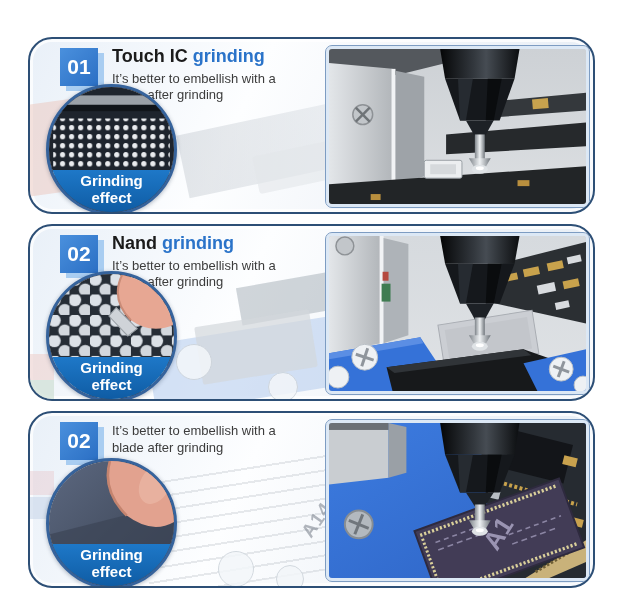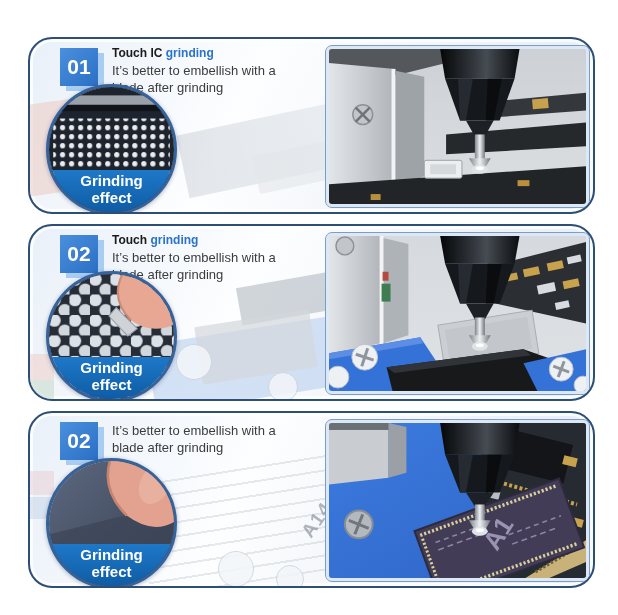--- a/index.html
+++ b/index.html
@@ -32,21 +32,21 @@
   
   .badge{position:absolute;left:30px;top:9px;width:36px;height:44px;}
   .badge-back{position:absolute;left:6px;top:5px;width:38px;height:38px;background:#a9cdf1;}
   .badge-front{position:absolute;left:0;top:0;width:38px;height:38px;
                background:linear-gradient(135deg,#4a90dd,#2b6fc4);color:#ffffff;
                display:flex;align-items:center;justify-content:center;
                font-size:21px;font-weight:bold;}
 
   
   .titleblock{position:absolute;left:82px;top:7px;}
-  .title{margin:0;font-size:12px;font-weight:bold;color:#1b1b1b;line-height:1.2;}
+  .title{margin:0;font-size:18px;font-weight:bold;color:#1b1b1b;line-height:1.2;}
   .t-accent{color:#2a73c9;}
   .subtitle{margin:3px 0 0 0;font-size:13px;color:#3c3c3c;line-height:1.3;max-width:198px;}
 
   
   .circle{position:absolute;left:16px;bottom:-3px;width:125px;height:125px;border-radius:50%;
           border:3px solid #36639c;box-shadow:inset 0 0 0 2.5px #ffffff,0 1px 4px rgba(20,40,70,.35);
           overflow:hidden;background:#222834;}
   .circle svg{position:absolute;left:0;top:0;width:100%;height:100%;}
   .band{position:absolute;left:0;right:0;bottom:0;height:42px;text-align:center;
         background:linear-gradient(#1e78c8,#0f5ca4);color:#ffffff;font-weight:bold;
@@ -169,21 +169,21 @@
     <div class="decor d-screw" style="left:238px;top:146px;width:28px;height:28px;"></div>
     <div class="decor d-pink2"></div>
     <div class="decor d-green2"></div>
 
     <div class="badge">
       <span class="badge-back"></span>
       <span class="badge-front">02</span>
     </div>
 
     <div class="titleblock">
-      <h2 class="title"><span class="t-dark">Touch</span> <span class="t-accent">grinding</span></h2>
+      <h2 class="title"><span class="t-dark">Nand</span> <span class="t-accent">grinding</span></h2>
       <p class="subtitle">It’s better to embellish with a blade after grinding</p>
     </div>
 
     <div class="circle">
       <svg viewBox="0 0 119 119" preserveAspectRatio="none">
         <defs>
           <pattern id="dotsBig" width="19.5" height="19.5" patternUnits="userSpaceOnUse">
             <circle cx="5.2" cy="5.2" r="6" fill="#dce1e7"></circle>
             <circle cx="15" cy="15" r="6" fill="#d2d7dd"></circle>
           </pattern>

